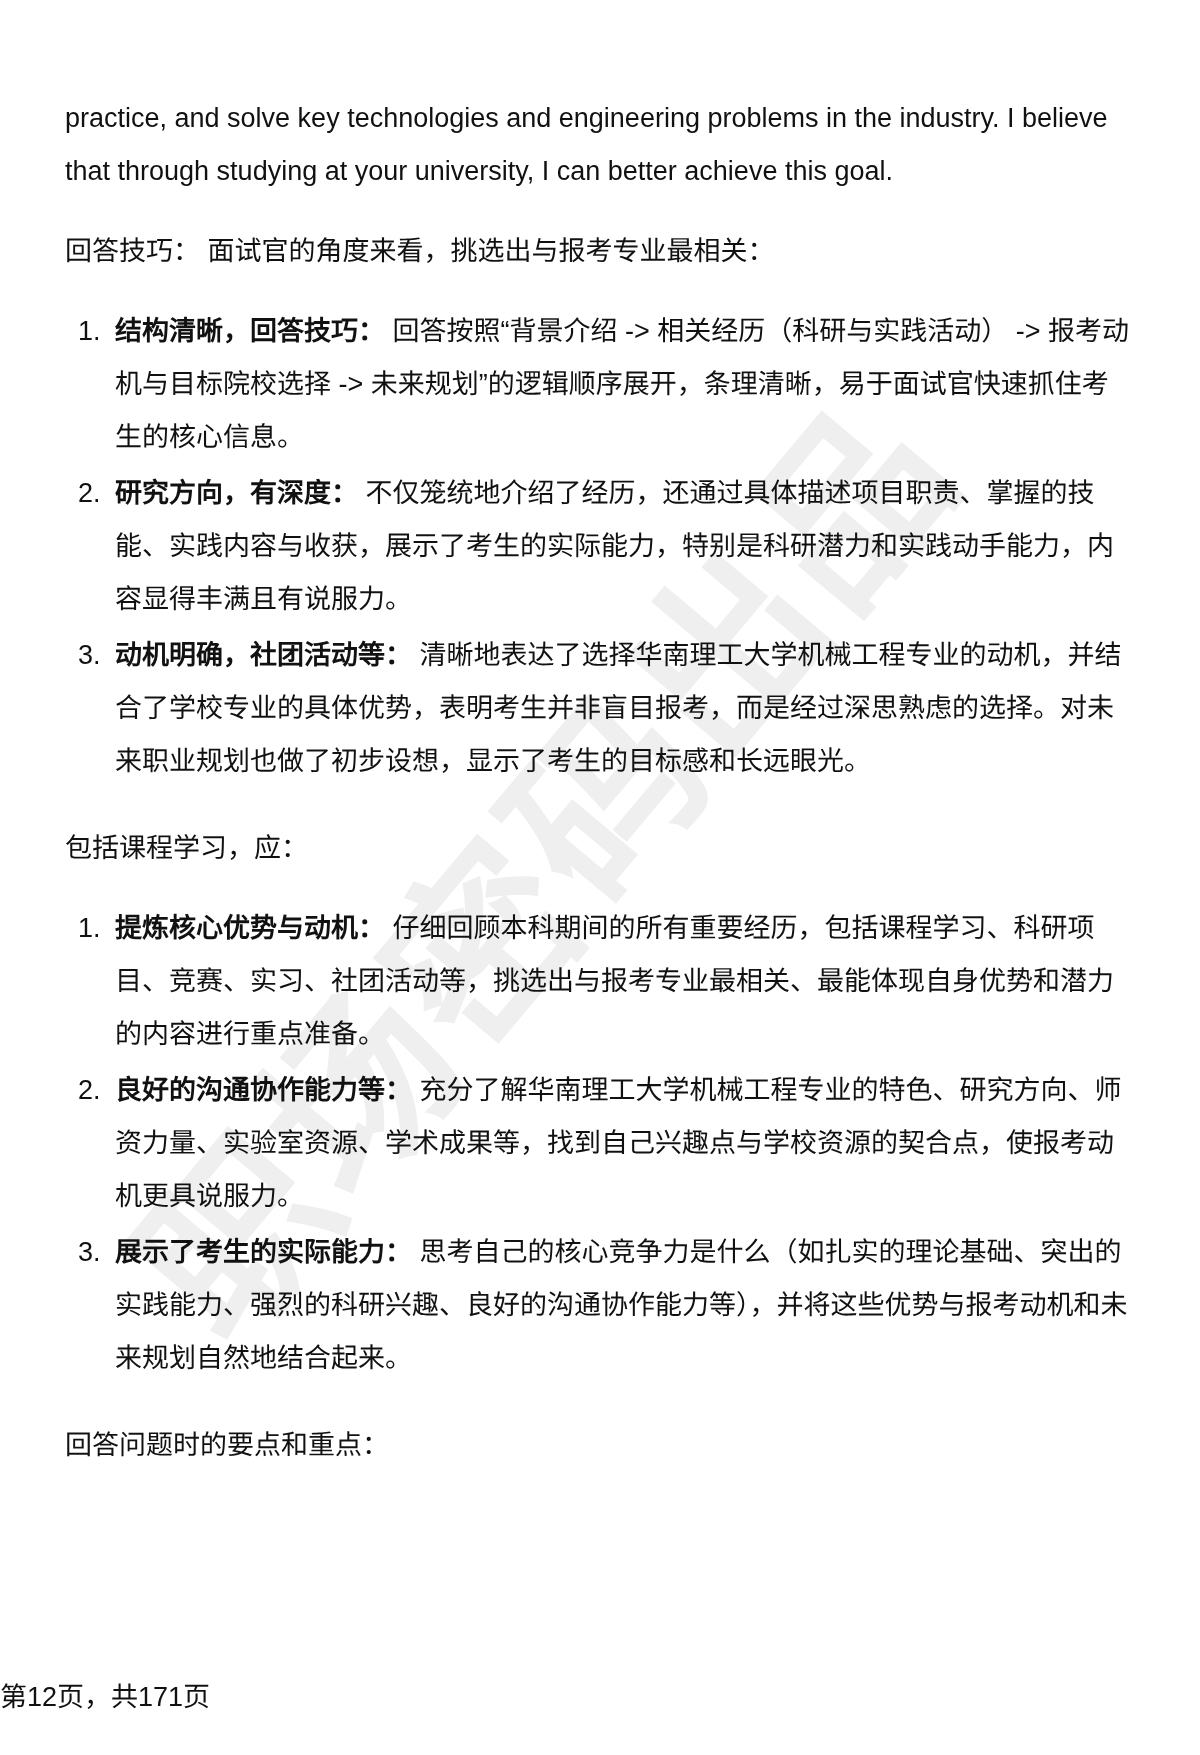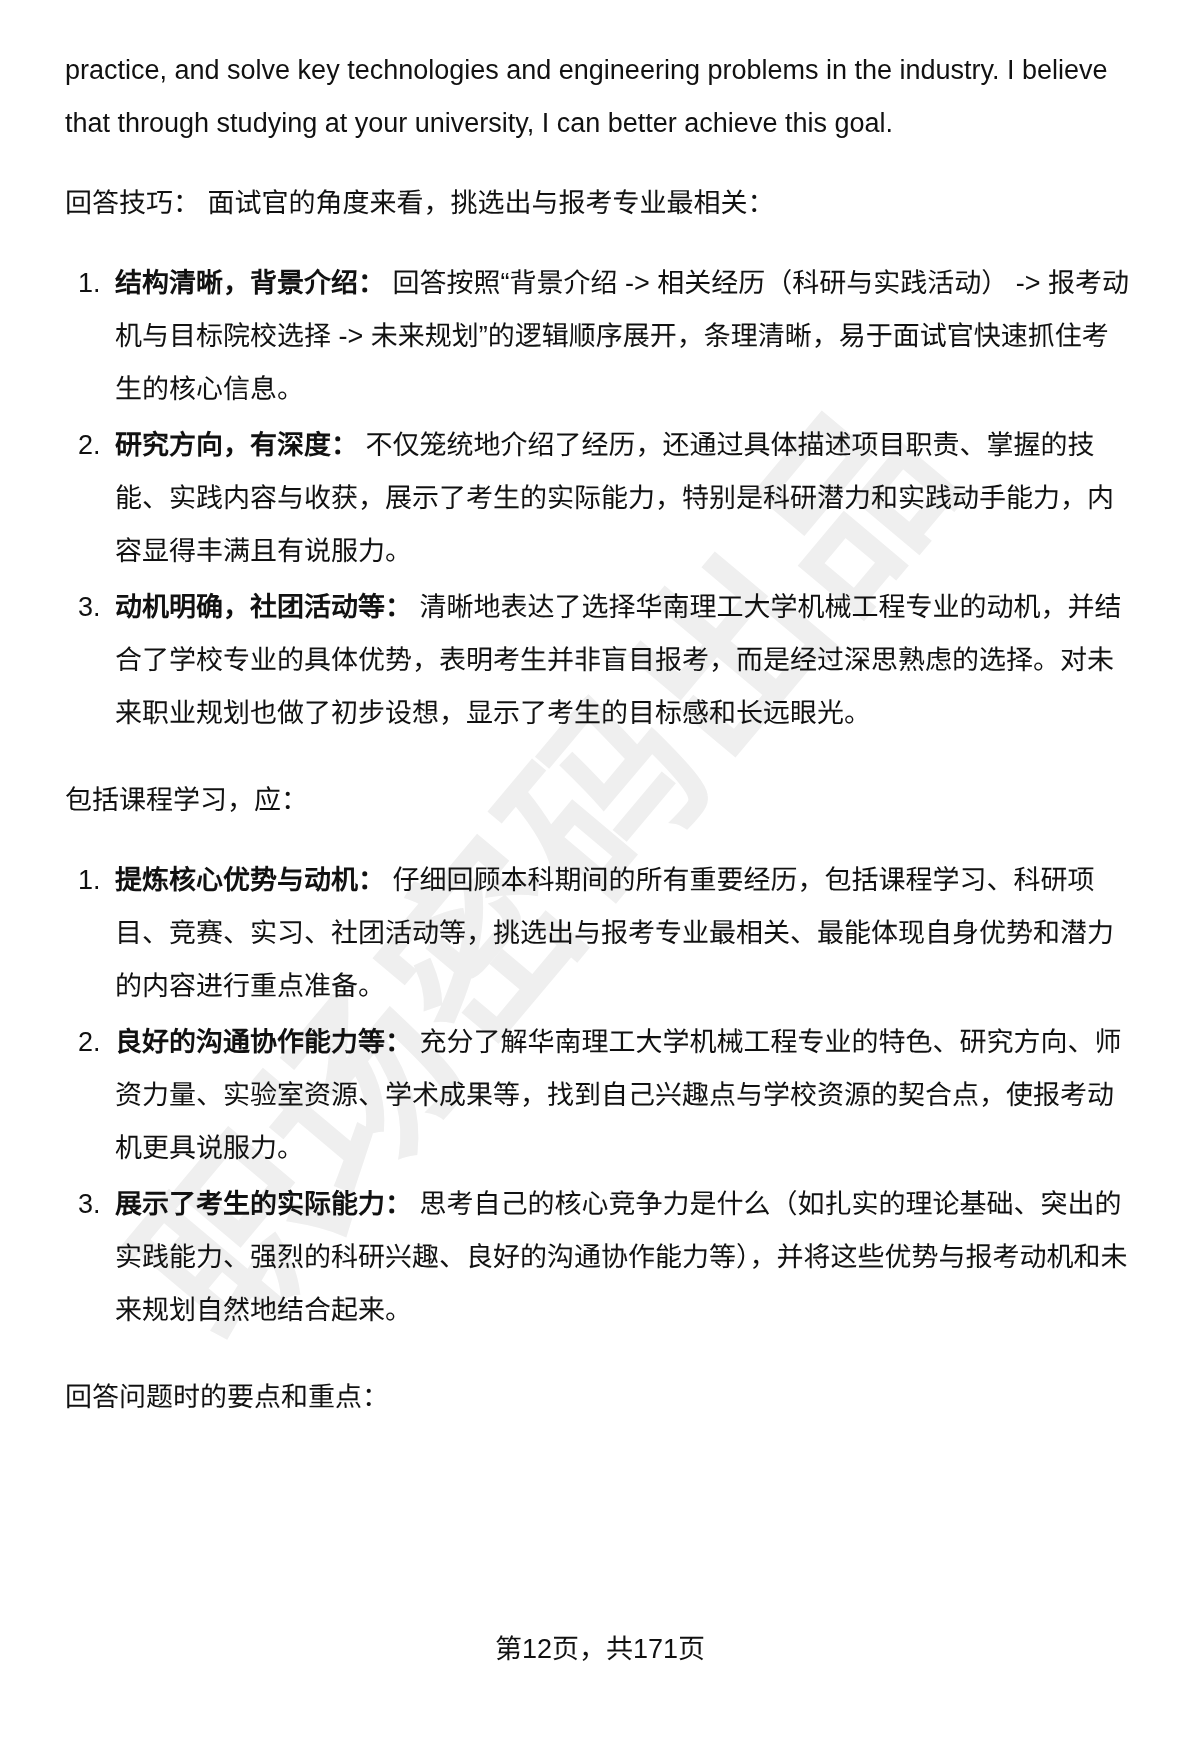--- a/index.html
+++ b/index.html
@@ -23,36 +23,36 @@
     white-space: nowrap;
     z-index: 0;
     user-select: none;
   }
   .content {
     position: relative;
     z-index: 1;
     padding: 44px 70px 0 65px;
     font-size: 27px;
     line-height: 53px;
+    margin-top: 48px;
   }
   .para { margin: 0 0 27px 0; white-space: pre-wrap; }
   .olist { margin: 0 0 34px 0; }
   .oitem { display: flex; margin-bottom: 3px; }
   .num {
     flex: 0 0 50px;
     box-sizing: border-box;
     padding-left: 13px;
   }
   .itext { flex: 1; white-space: pre-wrap; }
   .itext b { font-weight: 700; }
   .footer {
     position: relative;
     z-index: 1;
     margin-top: 199px;
-    text-align: center;
     font-size: 27px;
     line-height: 53px;
     color: #111111;
   }
 </style>
 </head>
 <body>
 
 <div class="page">
 
@@ -60,21 +60,21 @@
 
   <div class="content">
 
     <p class="para">practice, and solve key technologies and engineering problems in the industry. I believe that through studying at your university, I can better achieve this goal.</p>
 
     <p class="para">回答技巧： 面试官的角度来看，挑选出与报考专业最相关：</p>
 
     <div class="olist">
       <div class="oitem">
         <span class="num">1.</span>
-        <div class="itext"><b>结构清晰，背景介绍：</b><span> 回答按照“背景介绍 -&gt; 相关经历（科研与实践活动） -&gt; 报考动机与目标院校选择 -&gt; 未来规划”的逻辑顺序展开，条理清晰，易于面试官快速抓住考生的核心信息。</span></div>
+        <div class="itext"><b>结构清晰，回答技巧：</b><span> 回答按照“背景介绍 -&gt; 相关经历（科研与实践活动） -&gt; 报考动机与目标院校选择 -&gt; 未来规划”的逻辑顺序展开，条理清晰，易于面试官快速抓住考生的核心信息。</span></div>
       </div>
       <div class="oitem">
         <span class="num">2.</span>
         <div class="itext"><b>研究方向，有深度：</b><span> 不仅笼统地介绍了经历，还通过具体描述项目职责、掌握的技能、实践内容与收获，展示了考生的实际能力，特别是科研潜力和实践动手能力，内容显得丰满且有说服力。</span></div>
       </div>
       <div class="oitem">
         <span class="num">3.</span>
         <div class="itext"><b>动机明确，社团活动等：</b><span> 清晰地表达了选择华南理工大学机械工程专业的动机，并结合了学校专业的具体优势，表明考生并非盲目报考，而是经过深思熟虑的选择。对未来职业规划也做了初步设想，显示了考生的目标感和长远眼光。</span></div>
       </div>
     </div>

